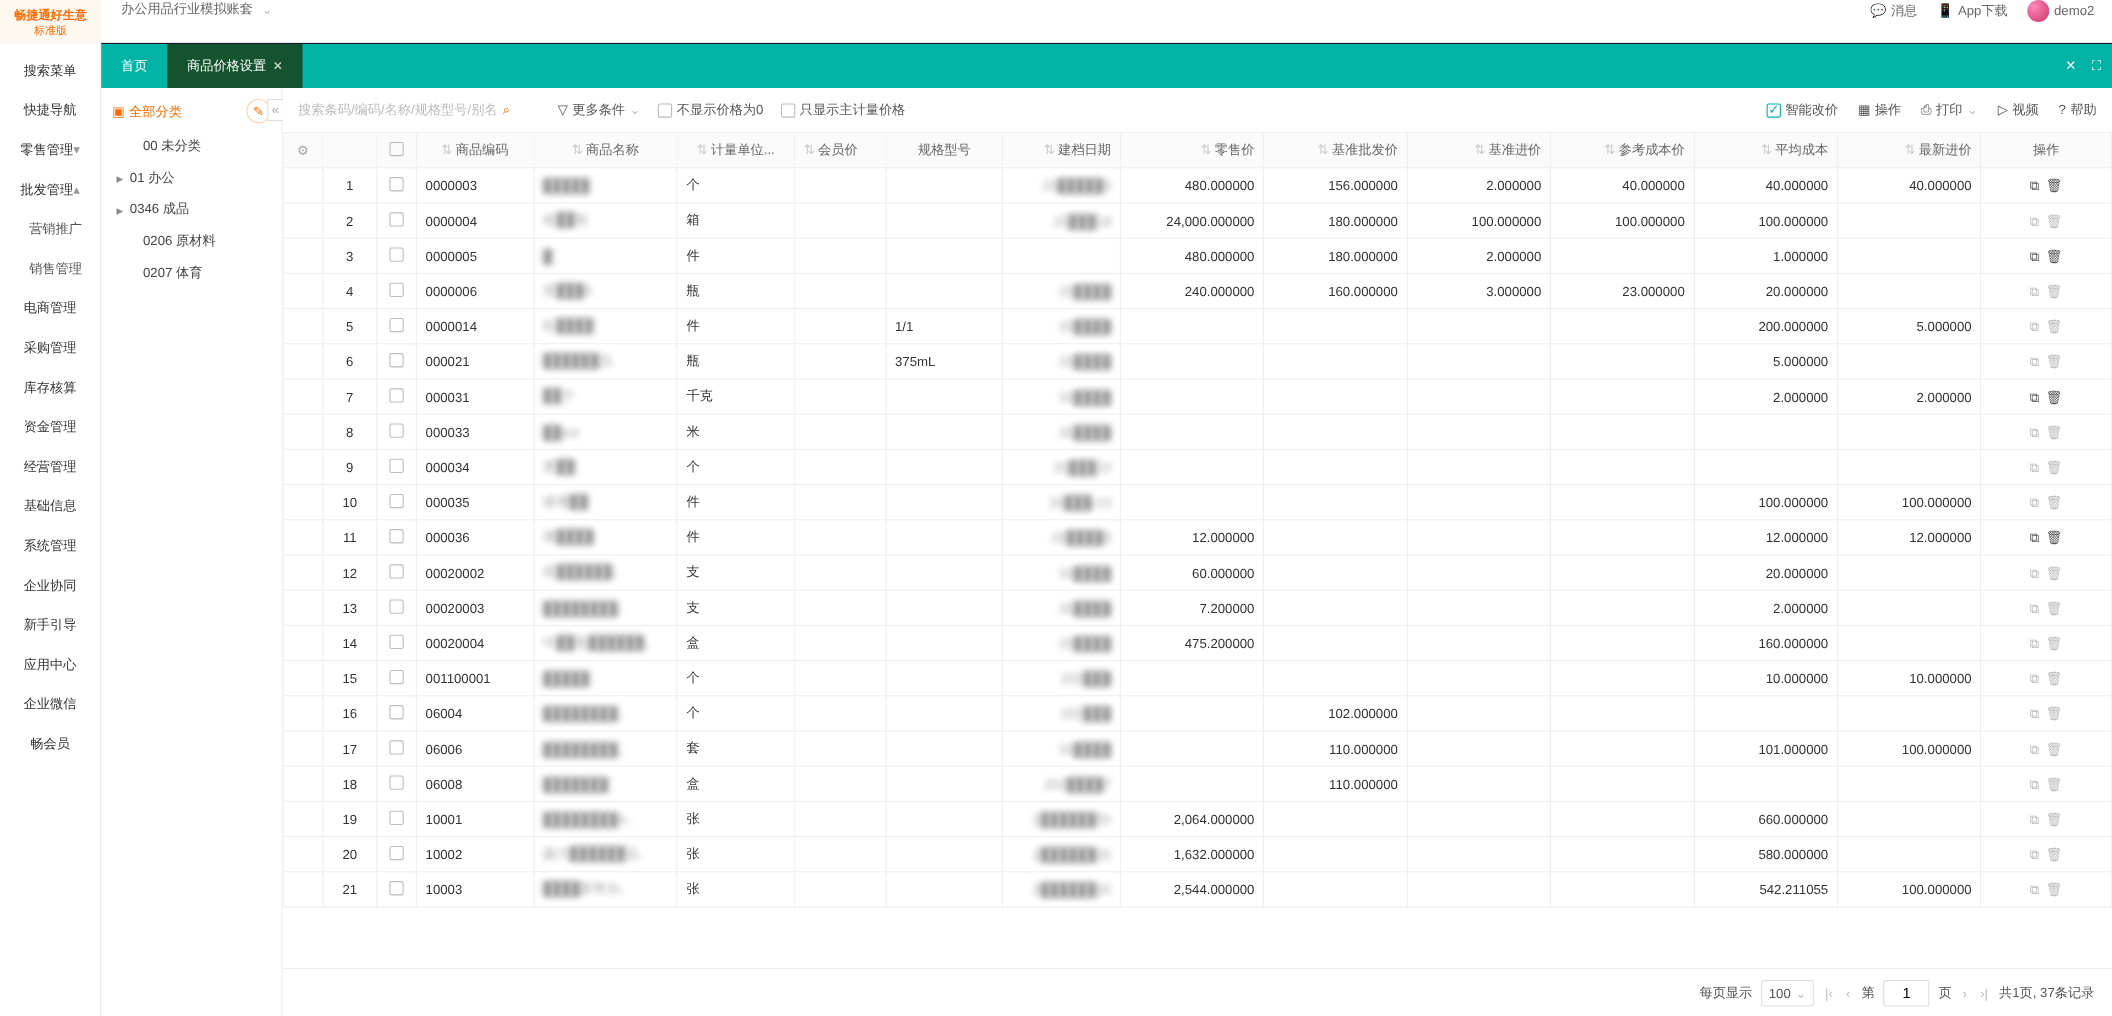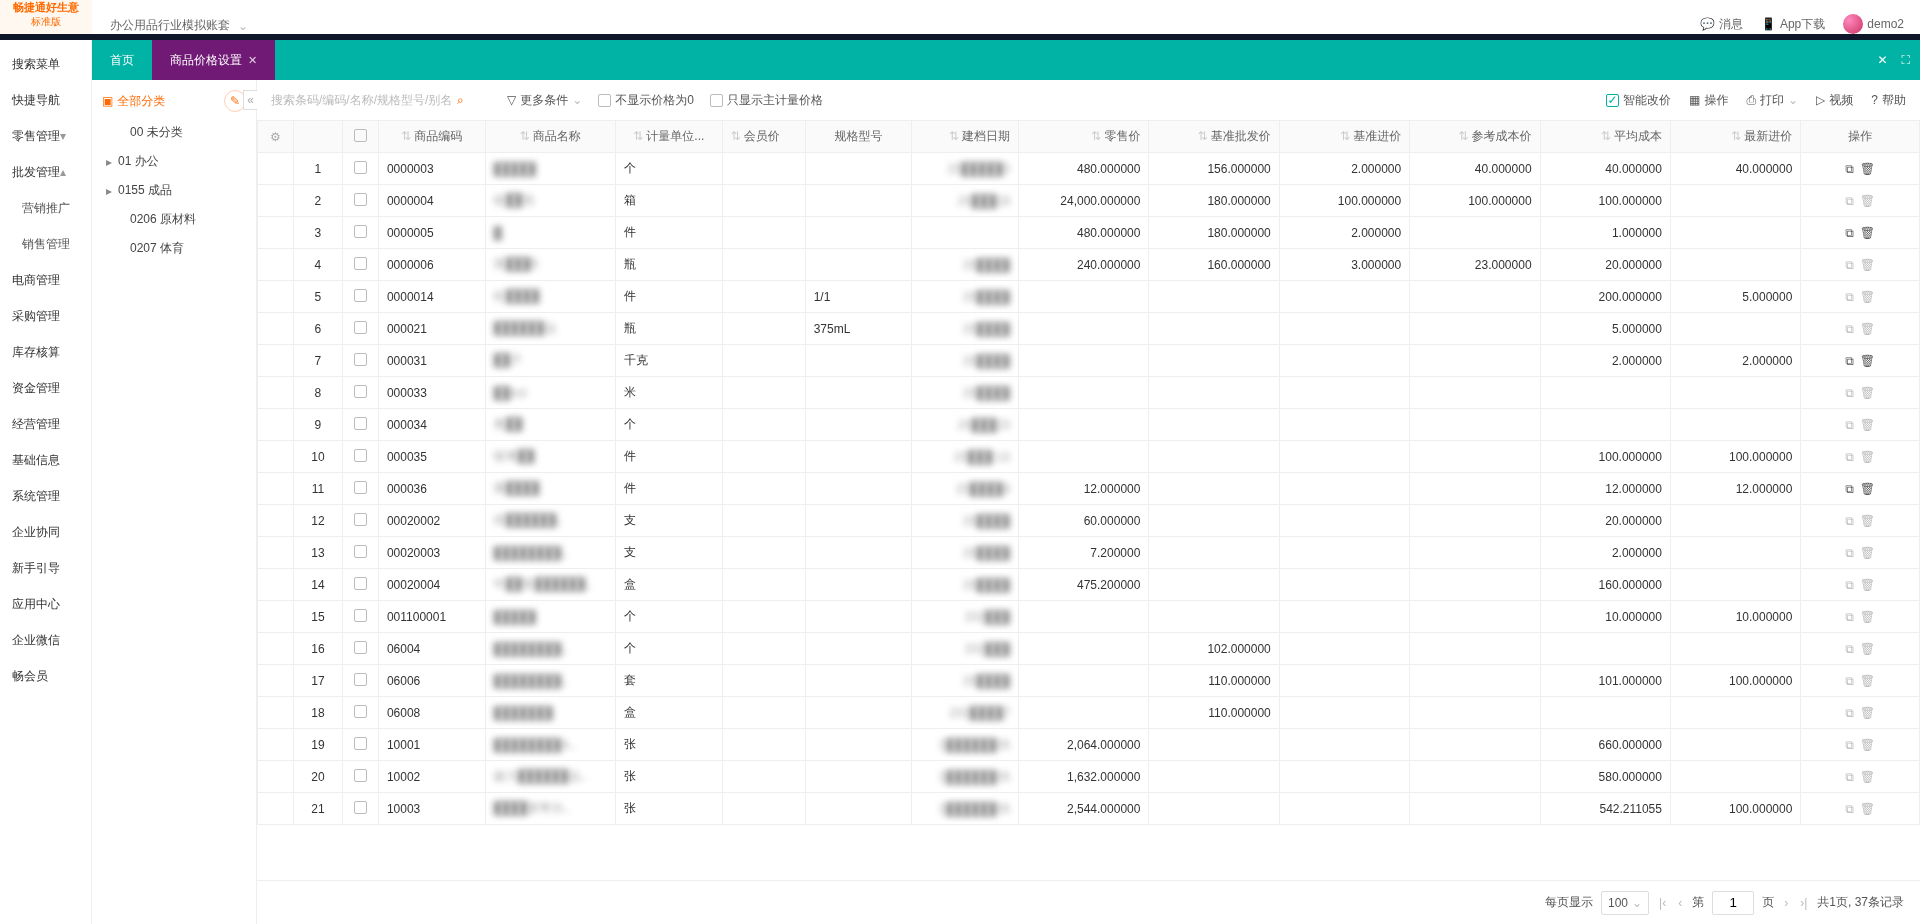--- a/index.html
+++ b/index.html
@@ -1,34 +1,34 @@
 <!DOCTYPE html>
 <html><head>
 <meta charset="utf-8">
 <style>
 *{box-sizing:border-box;margin:0;padding:0;font-family:"Microsoft YaHei",Arial,sans-serif}
 body{font-size:12px;color:#333;background:#fff;overflow:hidden}
 .app{display:flex;flex-direction:column;height:924px;width:1920px}
-.topbar{height:40px;display:flex;align-items:flex-end;border-bottom:6px solid #0f172a}
+.topbar{height:40px;display:flex;align-items:flex-start;border-bottom:1px solid #0f172a}
 .logo{width:92px;height:40px;display:flex;flex-direction:column;align-items:center;justify-content:center;background:#fff8f0}
 .logo-top{color:#ff6a00;font-size:11px;font-weight:bold}
 .logo-sub{color:#ff6a00;font-size:10px}
 .workspace{padding:0 18px;color:#666;display:flex;align-items:center;gap:8px}
 .workspace .chev{color:#bbb}
 .top-right{margin-left:auto;display:flex;align-items:center;gap:18px;padding-right:16px;color:#666}
 .top-right .item{display:flex;align-items:center;gap:4px;cursor:pointer}
 .avatar{width:20px;height:20px;border-radius:50%;background:radial-gradient(circle at 30% 30%,#f8b,#c36)}
 .body{flex:1;display:flex;min-height:0}
 .sidebar{width:92px;background:#fff;border-right:1px solid #eee;padding-top:6px}
-.sidebar .mi{height:36px;display:flex;align-items:center;padding:0 12px;color:#333;cursor:pointer;justify-content:flex-start}
+.sidebar .mi{height:36px;display:flex;align-items:center;padding:0 12px;color:#333;cursor:pointer;justify-content:center}
 .sidebar .mi.sub{padding-left:22px;color:#555}
 .main{flex:1;display:flex;flex-direction:column;min-width:0}
 .tabs{height:40px;background:#00b3a5;display:flex;align-items:center;color:#fff}
 .tab{height:40px;display:flex;align-items:center;padding:10px 18px;cursor:pointer;gap:6px}
-.tab.active{background:#701a75}
+.tab.active{background:#14532d}
 .tab .x{font-size:11px;opacity:.8}
 .tabs-right{margin-left:auto;display:flex;align-items:center;gap:14px;padding-right:10px}
 .tabs-right span{cursor:pointer}
 .content{flex:1;display:flex;min-height:0}
 .catpane{width:165px;border-right:1px solid #eee;position:relative}
 .catpane-hdr{display:flex;align-items:center;justify-content:space-between;padding:10px 10px 6px;color:#ff6a00}
 .catpane-hdr .edit{width:22px;height:22px;border:1px solid #ffd0b0;border-radius:50%;display:flex;align-items:center;justify-content:center;color:#ff6a00;cursor:pointer}
 .catpane .collapse{position:absolute;right:-1px;top:10px;width:14px;height:20px;border:1px solid #ddd;border-right:none;display:flex;align-items:center;justify-content:center;color:#aaa;background:#fff;cursor:pointer}
 .cat-item{padding:6px 4px 6px 26px;color:#444;cursor:pointer;display:flex;align-items:center;gap:4px}
 .cat-item.lvl1{padding-left:14px}
@@ -189,21 +189,21 @@
               <div class="cat-item">
                 <span class="tri"></span>
                 <span>00 未分类</span>
               </div>
               <div class="cat-item lvl1">
                 <span class="tri">▸</span>
                 <span>01 办公</span>
               </div>
               <div class="cat-item lvl1">
                 <span class="tri">▸</span>
-                <span>0155 成品</span>
+                <span>0346 成品</span>
               </div>
               <div class="cat-item">
                 <span class="tri"></span>
                 <span>0206 原材料</span>
               </div>
               <div class="cat-item">
                 <span class="tri"></span>
                 <span>0207 体育</span>
               </div>
             </div>

